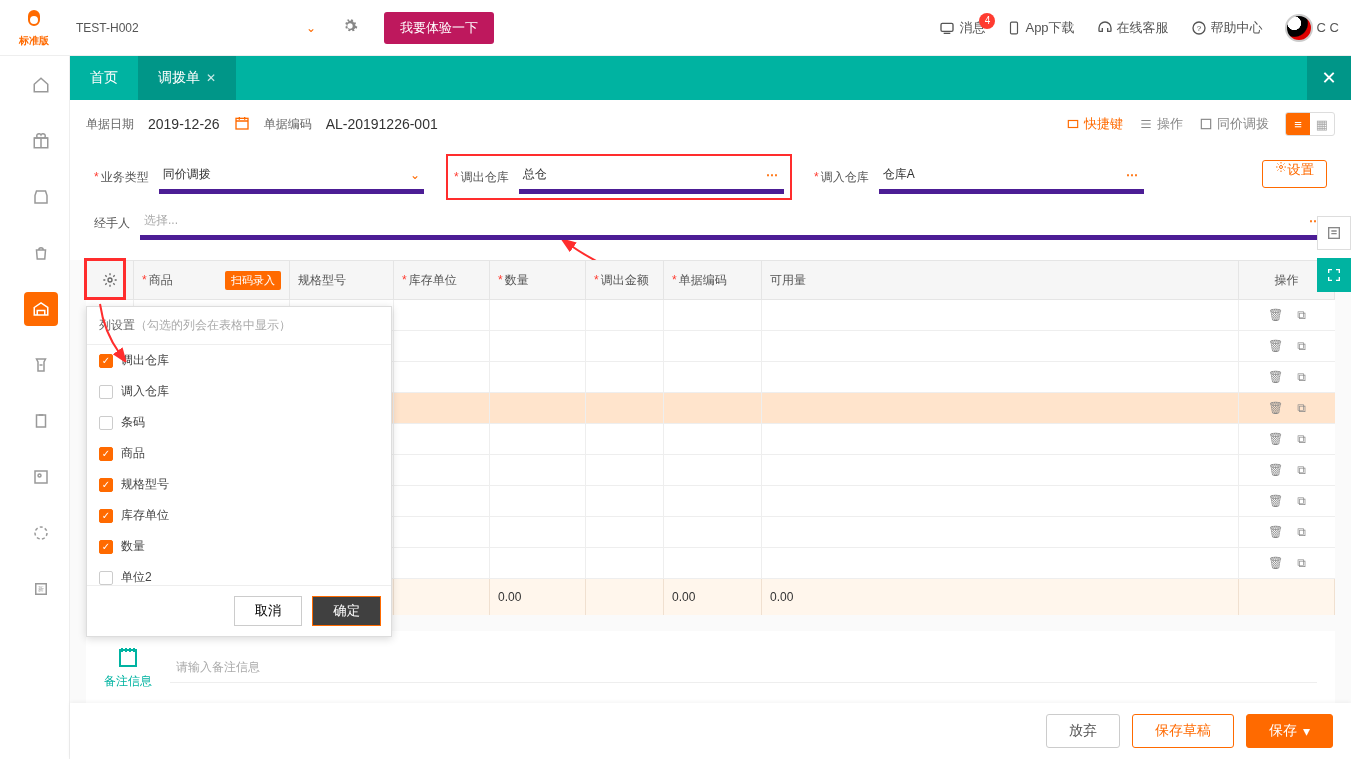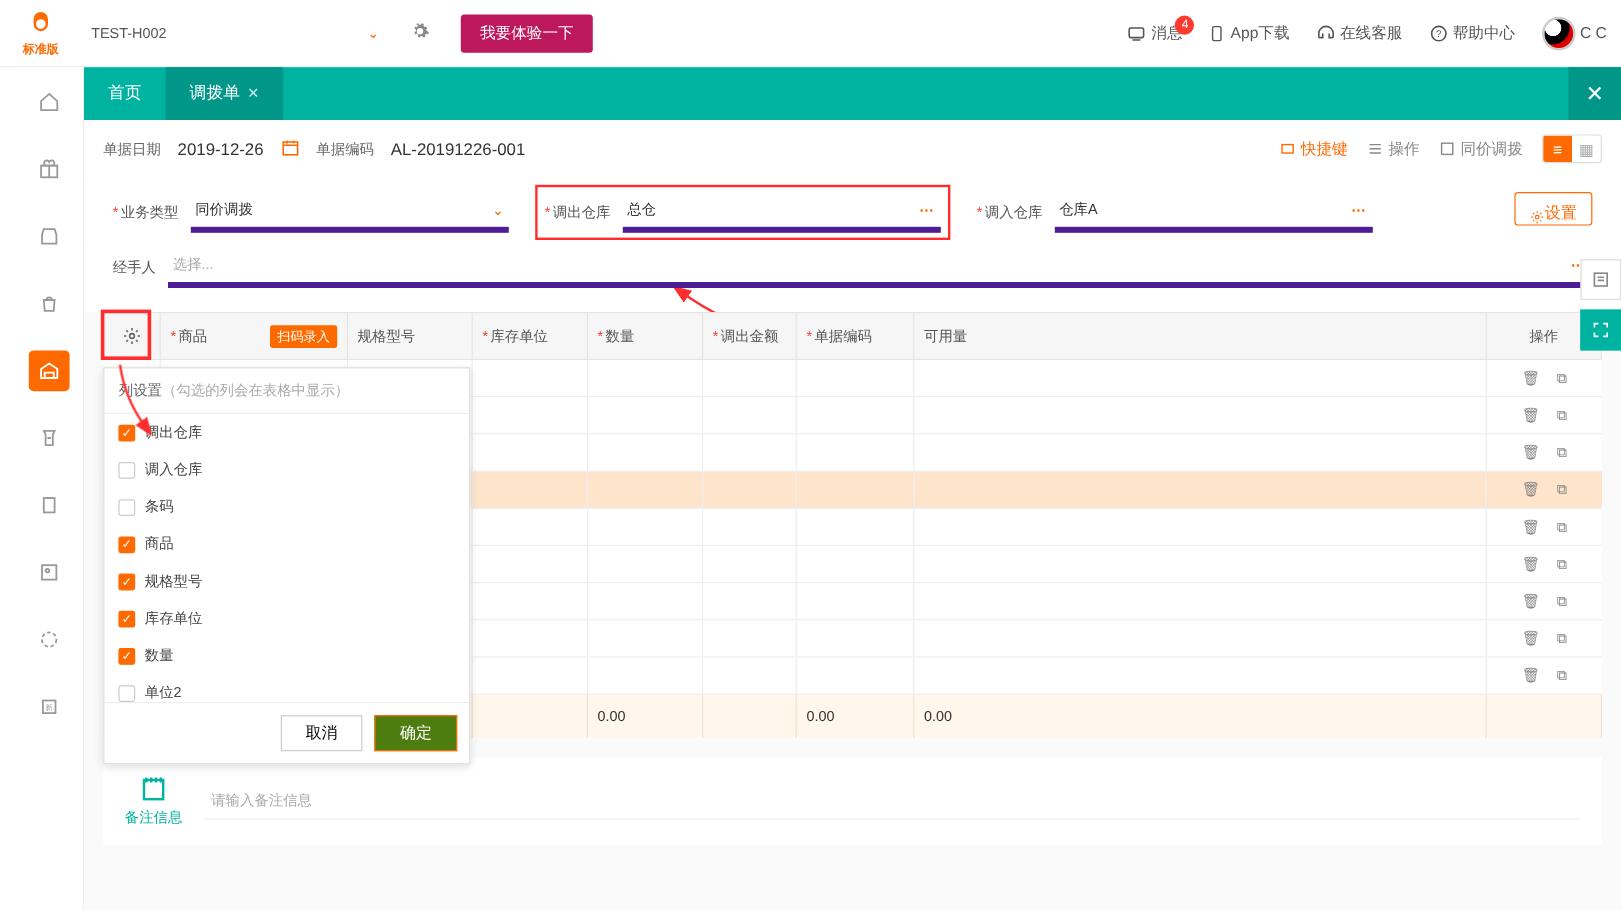--- a/index.html
+++ b/index.html
@@ -49,21 +49,21 @@
 
 .form-row { background: #fff; padding: 12px 24px 8px; display: flex; gap: 30px; }
 .field { display: flex; align-items: center; gap: 10px; min-width: 360px; position: relative; }
 .req { color: #ff3b30; margin-right: 2px; }
 .field-label { color: #555; }
 .field-value { flex: 1; border-bottom: 5px solid #4c1d95; padding: 6px 4px; color: #333; display: flex; align-items: center; }
 .field-value .chev { margin-left: auto; color: #ff6a00; }
 .field-value .dots { margin-left: auto; color: #ff6a00; letter-spacing: 2px; font-weight: bold; }
 .field-value.placeholder { color: #aaa; }
 .field.small { min-width: 330px; }
-.btn-setting { margin-left: auto; border: 1px solid #ff6a00; color: #ff6a00; background: #fff; height: 28px; padding: 0 12px; border-radius: 3px; display: flex; align-items: flex-end; gap: 0; }
+.btn-setting { margin-left: auto; border: 1px solid #ff6a00; color: #ff6a00; background: #fff; height: 28px; padding: 0 12px; border-radius: 3px; display: flex; align-items: flex-start; gap: 0; }
 
 .highlight-box { position: absolute; inset: -6px -8px; border: 2px solid #ff2d2d; pointer-events: none; }
 .annotation-arrow { position: absolute; left: 490px; top: 184px; pointer-events: none; }
 .annotation-text { position: absolute; left: 610px; top: 216px; color: #ff2d2d; font-size: 18px; pointer-events: none; }
 
 
 .form-row2 { background: #fff; padding: 4px 24px 20px; }
 
 
 .tbl-wrap { margin: 0 16px; background: #fff; position: relative; }
@@ -96,21 +96,21 @@
 .popup-title { padding: 10px 12px; color: #666; border-bottom: 1px solid #eee; }
 .popup-hint { color: #aaa; }
 .popup-list { max-height: 240px; overflow-y: auto; }
 .popup-list::-webkit-scrollbar { width: 14px; }
 .popup-list::-webkit-scrollbar-thumb { background: #ccc; border: 3px solid #fff; border-radius: 8px; }
 .popup-item { padding: 7px 12px; display: flex; align-items: center; gap: 8px; color: #444; }
 .chk { width: 14px; height: 14px; border: 1px solid #ccc; border-radius: 2px; display: inline-flex; align-items: center; justify-content: center; font-size: 10px; color: #fff; }
 .chk.on { background: #ff6a00; border-color: #ff6a00; }
 .popup-foot { padding: 10px; display: flex; justify-content: flex-end; gap: 10px; border-top: 1px solid #eee; }
 .btn { height: 30px; padding: 0 20px; border-radius: 0; border: 1px solid #ccc; background: #fff; }
-.btn.primary { background: #4d7c0f; color: #fff; border-color: #ff6a00; }
+.btn.primary { background: #404040; color: #fff; border-color: #ff6a00; }
 
 
 .remark-box { margin: 16px; background: #fff; display: flex; align-items: center; padding: 14px 18px; gap: 18px; }
 .remark-icon { display: flex; flex-direction: column; align-items: center; gap: 4px; color: #00b3a1; }
 .remark-input { flex: 1; color: #aaa; border-bottom: 1px solid #eee; padding: 6px; }
 
 
 .footer { position: absolute; bottom: 0; right: 0; left: 0; height: 56px; background: #fff; display: flex; align-items: center; justify-content: flex-end; gap: 12px; padding: 0 18px; box-shadow: 0 -1px 4px rgba(0,0,0,.05); }
 .footer .fbtn { height: 34px; padding: 0 22px; border-radius: 3px; font-size: 14px; }
 .fbtn.plain { border: 1px solid #ccc; background: #fff; color: #555; }
@@ -568,20 +568,28 @@
       <div class="remark-icon">
         <svg width="24" height="24" viewBox="0 0 24 24">
             <rect x="4" y="5" width="16" height="16" fill="none" stroke="#00b3a1" stroke-width="2"></rect>
             <path d="M6 3v4M10 3v4M14 3v4M18 3v4" stroke="#00b3a1" stroke-width="2"></path>
           </svg>
         <span>备注信息</span>
       </div>
       <div class="remark-input">请输入备注信息</div>
     </div>
 
+    <div class="footer">
+      <button class="fbtn plain">放弃</button>
+      <button class="fbtn outline">保存草稿</button>
+      <button class="fbtn solid">
+          <span>保存</span>
+          <span>▾</span>
+        </button>
+    </div>
 
     <div class="right-rail">
       <span class="rail-btn">
           <svg width="16" height="16" viewBox="0 0 24 24">
             <rect x="4" y="4" width="16" height="16" fill="none" stroke="#888" stroke-width="2"></rect>
             <path d="M8 9h8M8 13h8" stroke="#888" stroke-width="2"></path>
           </svg>
         </span>
       <span class="rail-btn teal">
           <svg width="16" height="16" viewBox="0 0 24 24">

